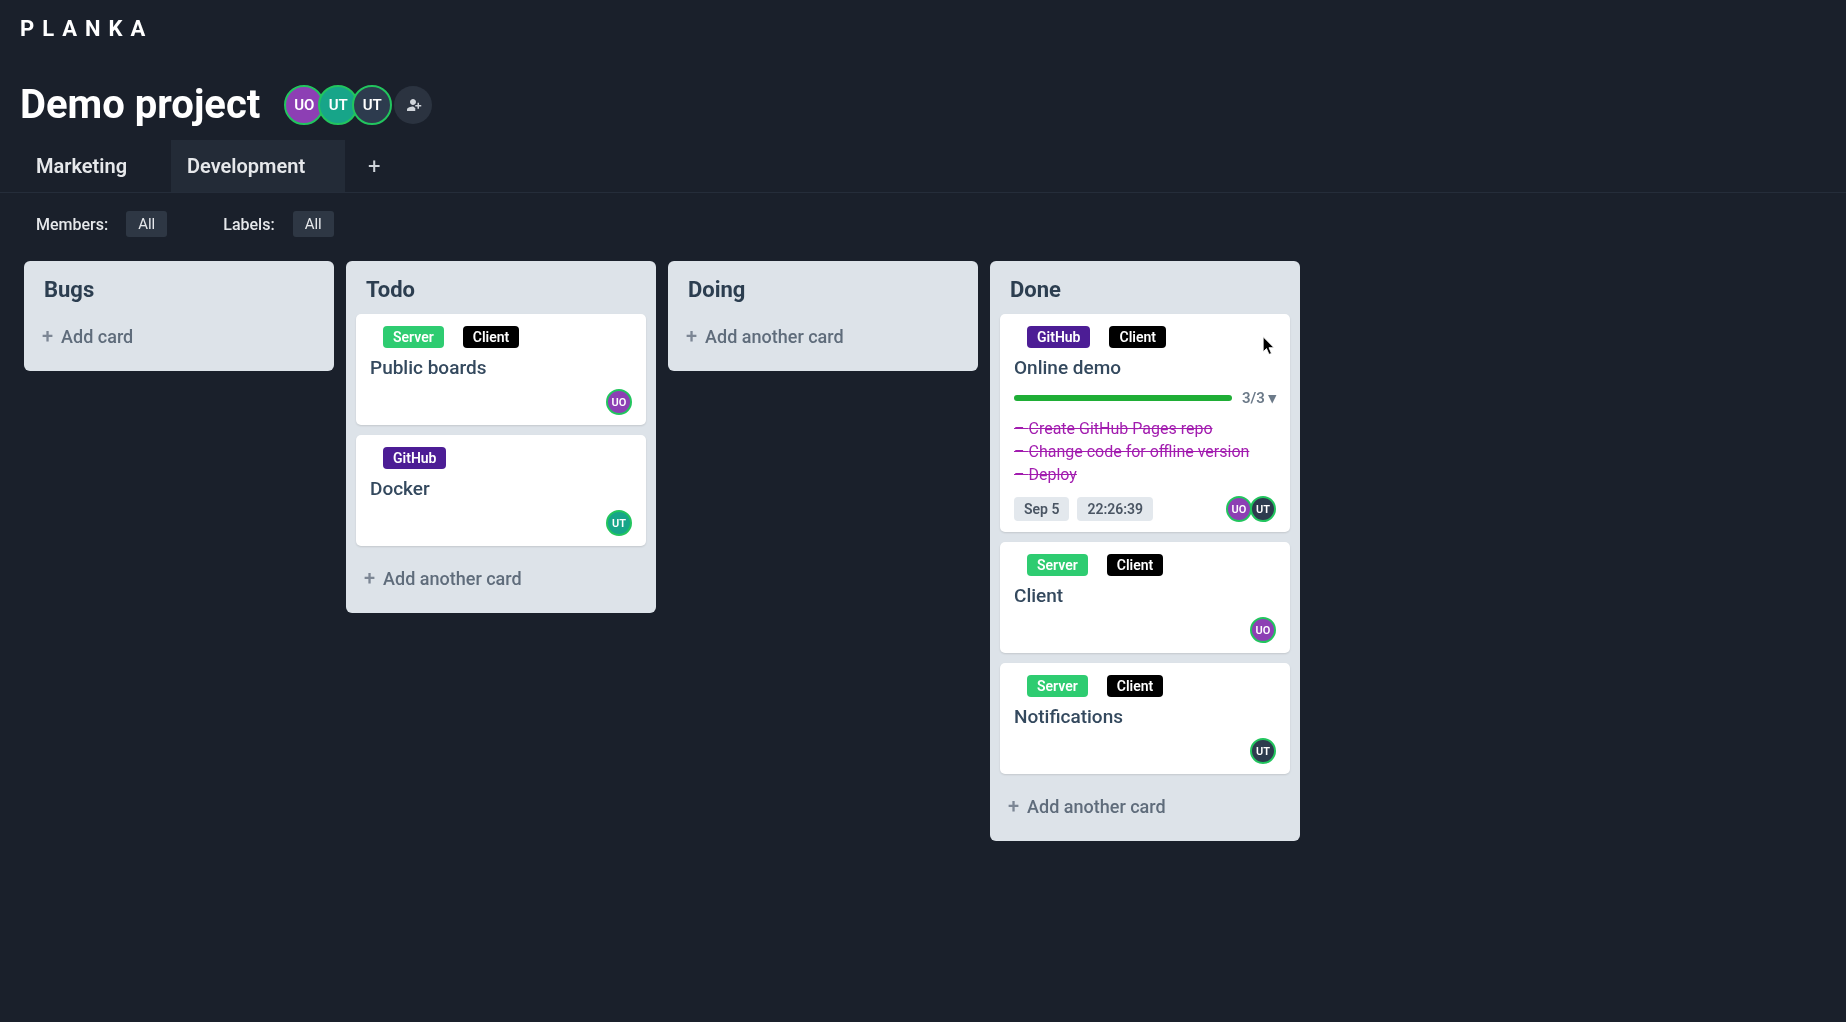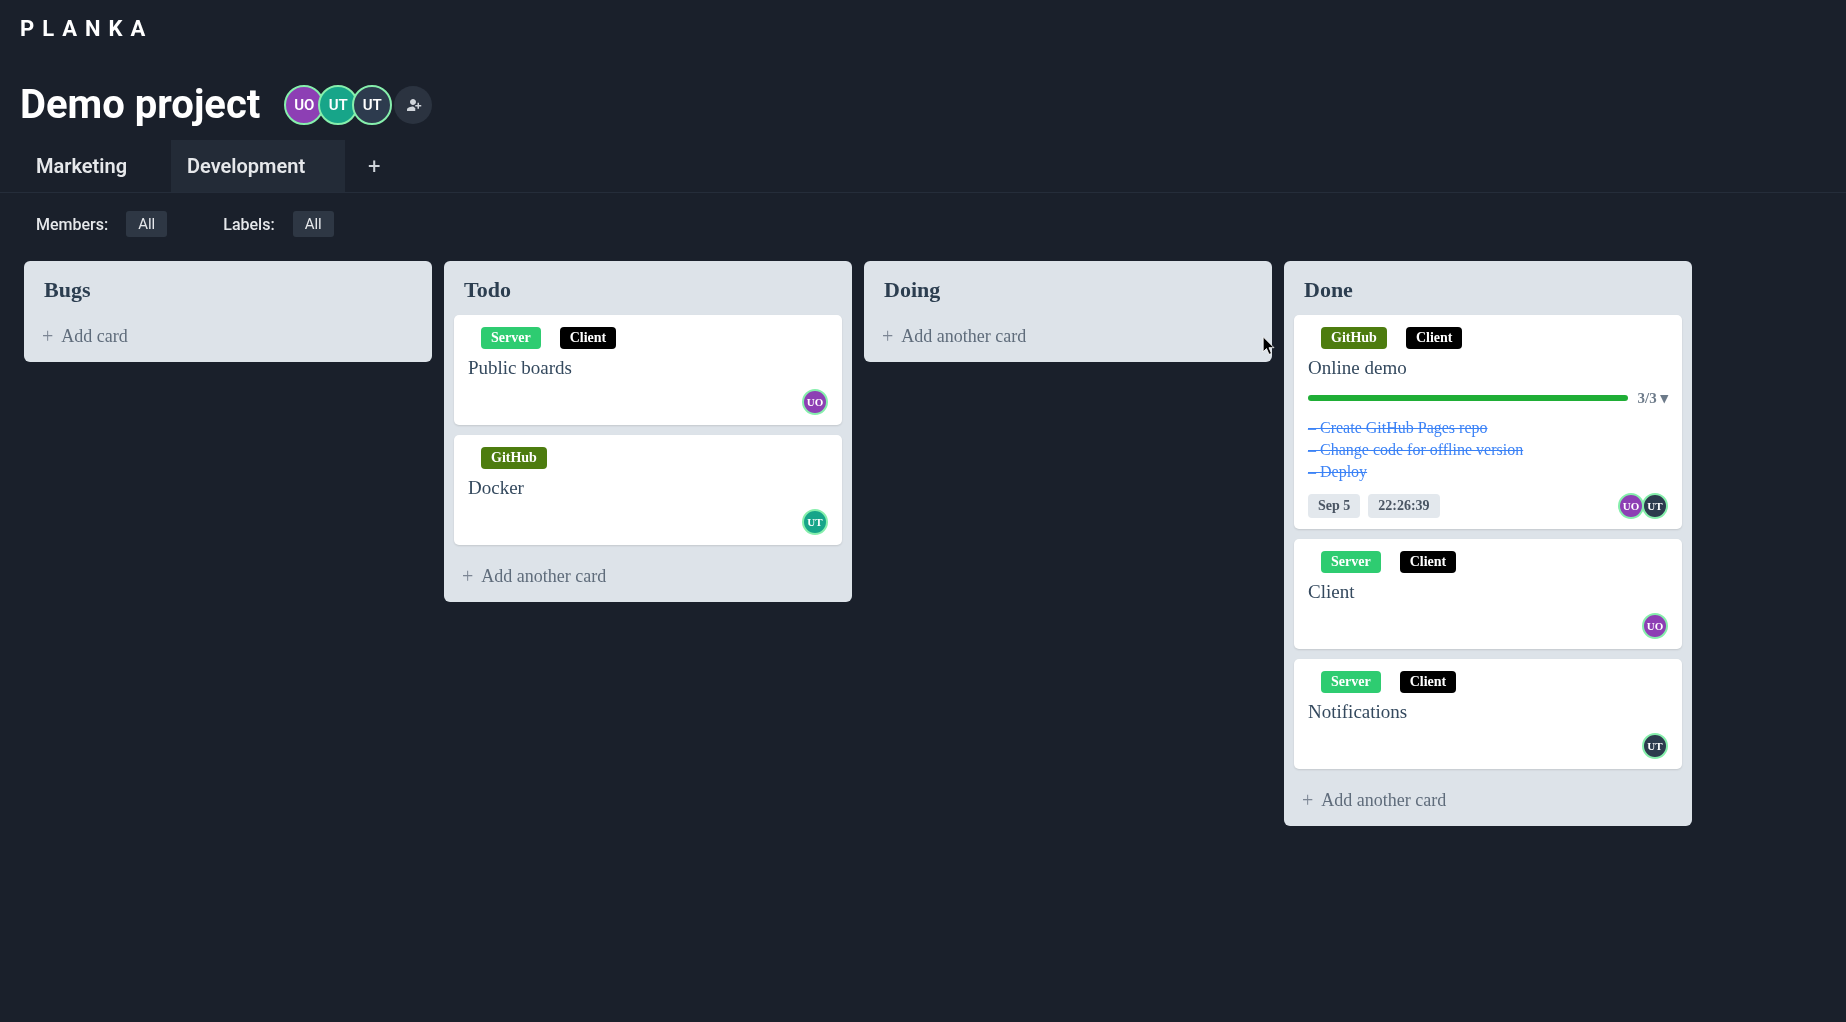--- a/index.html
+++ b/index.html
@@ -38,21 +38,21 @@
   }
   .member-avatars { display: flex; align-items: center; }
   .avatar {
     width: 40px; height: 40px;
     border-radius: 50%;
     display: inline-flex;
     align-items: center; justify-content: center;
     font-size: 15px; font-weight: 600;
     color: #fff;
     margin-left: -6px;
-    border: 2px solid #86efac;
+    border: 2px solid #22c55e;
   }
   .avatar.tiny  { width: 26px; height: 26px; font-size: 11px; }
   .avatar.purple { background: #8d3fb4; }
   .avatar.teal   { background: #17a589; }
   .avatar.navy   { background: #2d3b4e; }
   .add-member-btn {
     width: 38px; height: 38px; border-radius: 50%;
     background: #2b3340; display: inline-flex;
     align-items: center; justify-content: center;
     margin-left: 2px; color: #cfd4da;
@@ -93,24 +93,23 @@
 
   .board {
     display: flex; gap: 12px;
     padding: 14px 24px 30px 24px;
     overflow-x: auto;
     align-items: flex-start;
   }
   .list {
     background: #dde3e9;
     border-radius: 6px;
-    width: 408px;
+    width: 310px;
     flex-shrink: 0;
-    padding: 10px 10px 8px 10px;
-    font-family: Liberation Serif, serif;
+    padding: 10px 10px 17px 10px;
   }
   .list-title {
     font-size: 22px; font-weight: 700;
     color: #2c3e50;
     padding: 6px 10px 12px 10px;
   }
   .card {
     background: #ffffff;
     border-radius: 5px;
     padding: 12px 14px 10px 14px;
@@ -119,21 +118,21 @@
   }
   .labels { display: flex; gap: 6px; flex-wrap: wrap; margin-bottom: 8px; }
   .label {
     font-size: 14px; font-weight: 600;
     padding: 3px 10px; border-radius: 4px;
     color: #fff;
     margin-left: 13px;
   }
   .label.green  { background: #2ecc71; }
   .label.yellow { background: #000000; }
-  .label.dark   { background: #4d7c0f; }
+  .label.dark   { background: #4c1d95; }
   .card-title { font-size: 19px; color: #34495e; font-weight: 500; }
   .card-footer {
     display: flex; justify-content: flex-end;
     align-items: center; gap: 4px;
     margin-top: 10px;
   }
   .card-footer-left { display:flex; gap:8px; margin-right:auto; align-items:center;text-align:right; }
   .badge {
     background: #e3e8ed; color: #4a5563;
     font-size: 14px; font-weight: 600;
@@ -142,21 +141,21 @@
   .progress-row {
     display: flex; align-items: center; gap: 10px;
     margin: 10px 0 10px 0;
   }
   .progress-track {
     flex: 1; height: 6px; background: #cfd7df;
     border-radius: 3px; overflow: hidden;
   }
   .progress-fill { height: 100%; background: #1fae36; }
   .progress-count { font-size: 15px; color: #6c7a89; font-weight: 600; }
-  .checklist-item { font-size: 16px; color: #3b82f6; padding: 2px 0; }
+  .checklist-item { font-size: 16px; color: #a21caf; padding: 2px 0; }
   .checklist-item.done { text-decoration: line-through; }
   .checklist-item::before { content: "– "; }
 
   .add-card {
     display: flex; align-items: center; gap: 8px;
     padding: 10px 8px 6px 8px;
     color: #5f6c7b; font-size: 18px; font-weight: 500;
     cursor: pointer;
   }
   .plus { font-size: 20px; color: #7c8694; }

